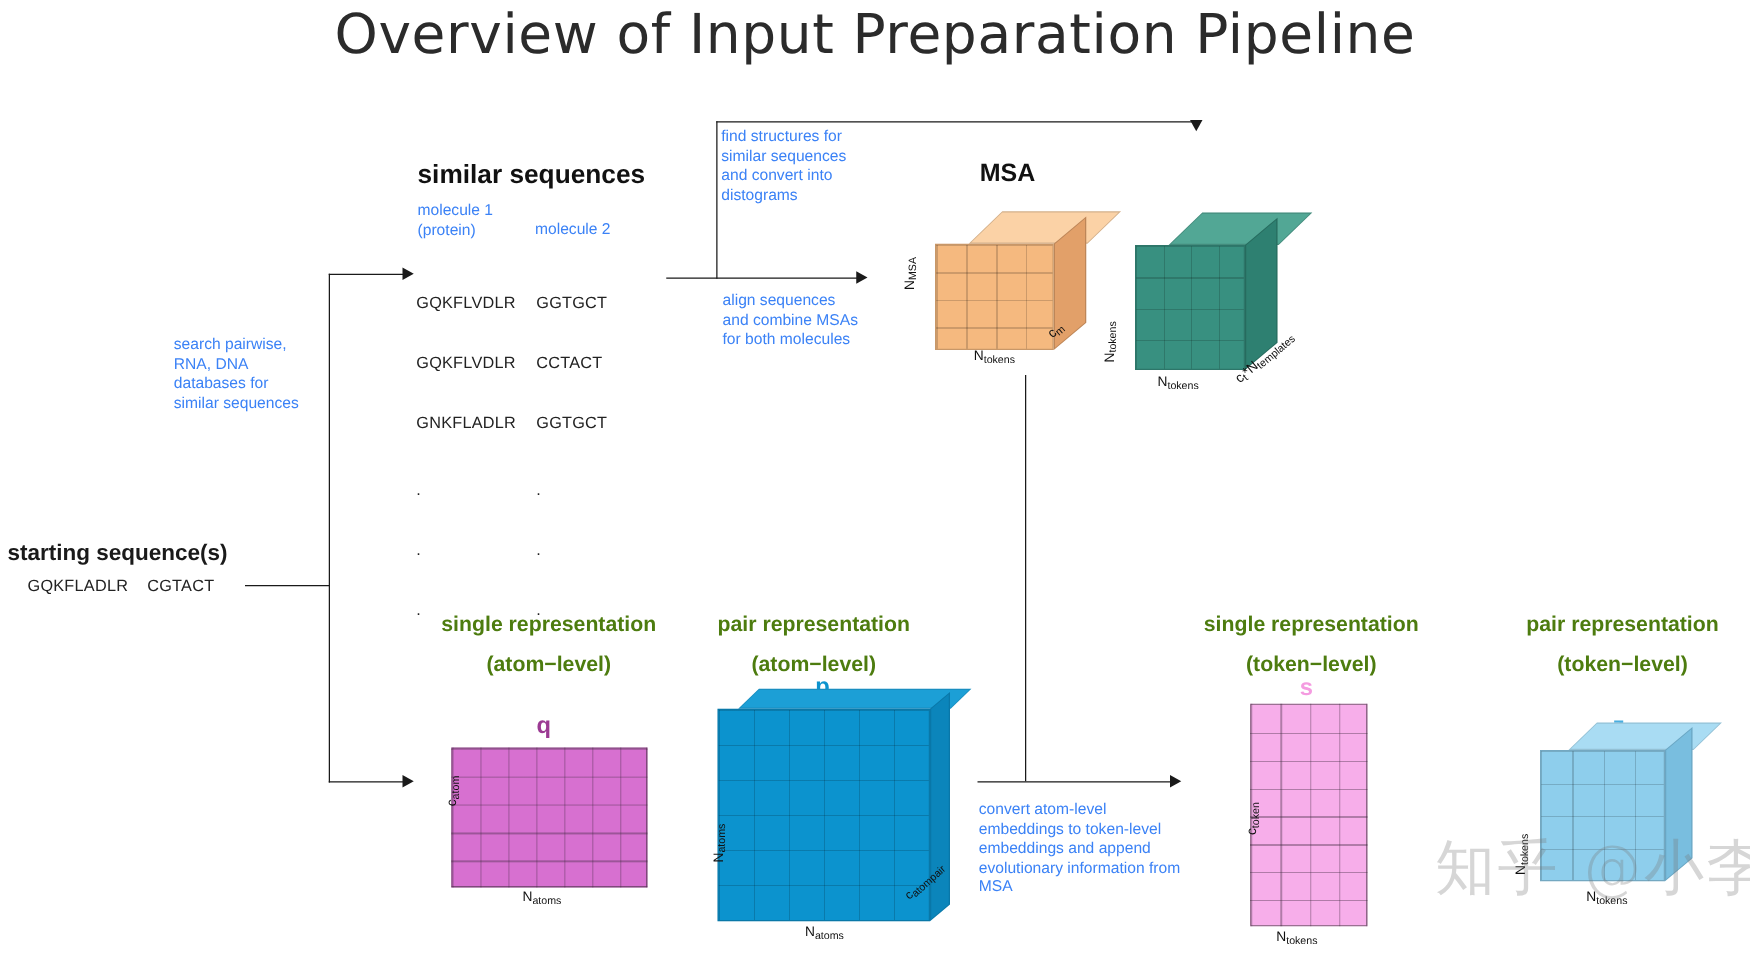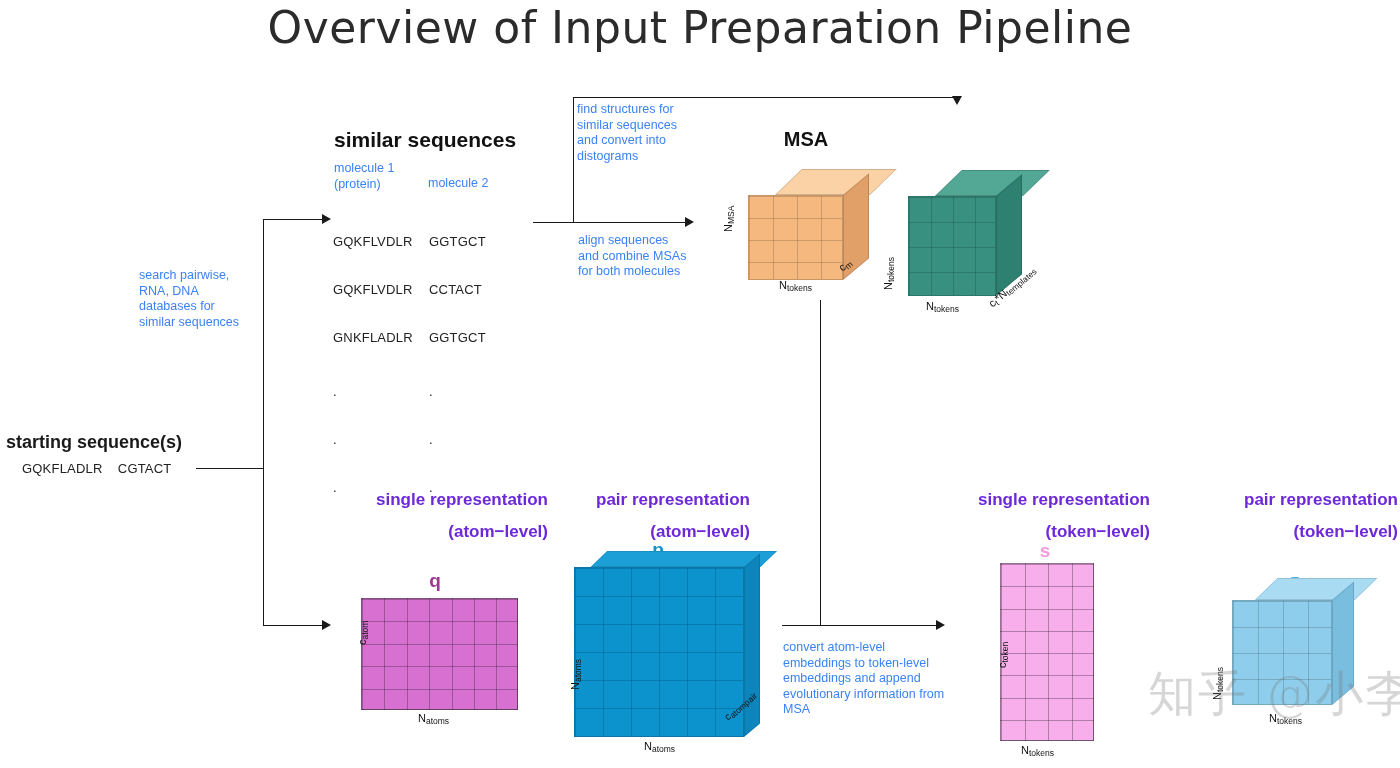--- a/index.html
+++ b/index.html
@@ -24,22 +24,22 @@
     color:#2b2b2b;
     font-family:"DejaVu Sans", sans-serif;
   }
 
   
   .hdr{
     font-size:20px;font-weight:bold;color:#111;
     text-align:center;white-space:nowrap;
   }
   .hdr2{
-    font-size:17px;font-weight:bold;color:#6d28d9;
-    text-align:right;white-space:nowrap;line-height:32px;
+    font-size:17px;font-weight:bold;color:#4d7c0f;
+    text-align:center;white-space:nowrap;line-height:32px;
   }
   .note{
     font-size:12.5px;line-height:15.6px;color:#3b82f6;
   }
   .mono-seq{
     font-size:13px;line-height:16px;color:#222;
     letter-spacing:.2px;white-space:pre;
   }
   .small-lbl{font-size:11px;color:#111;white-space:nowrap;}
   .sub{font-size:8.5px;vertical-align:baseline;position:relative;top:2px;}

